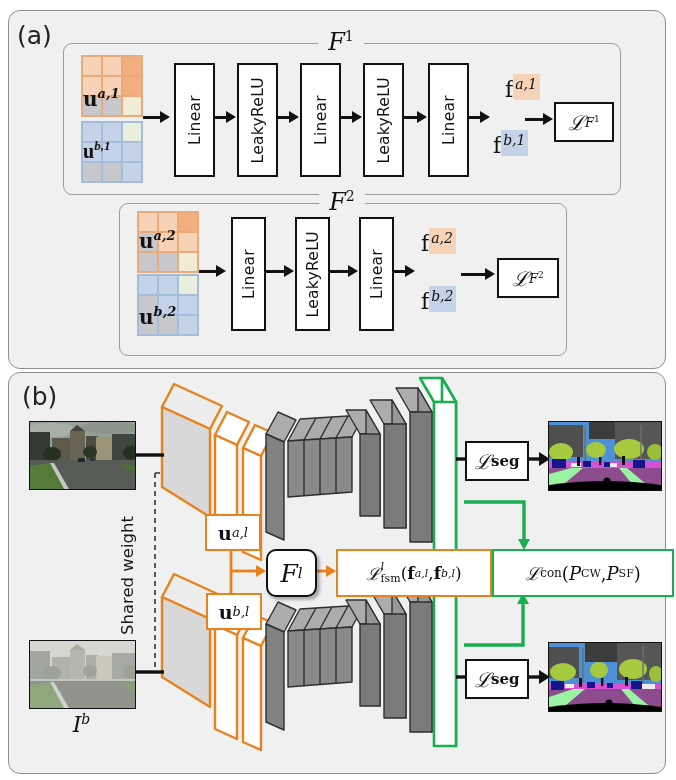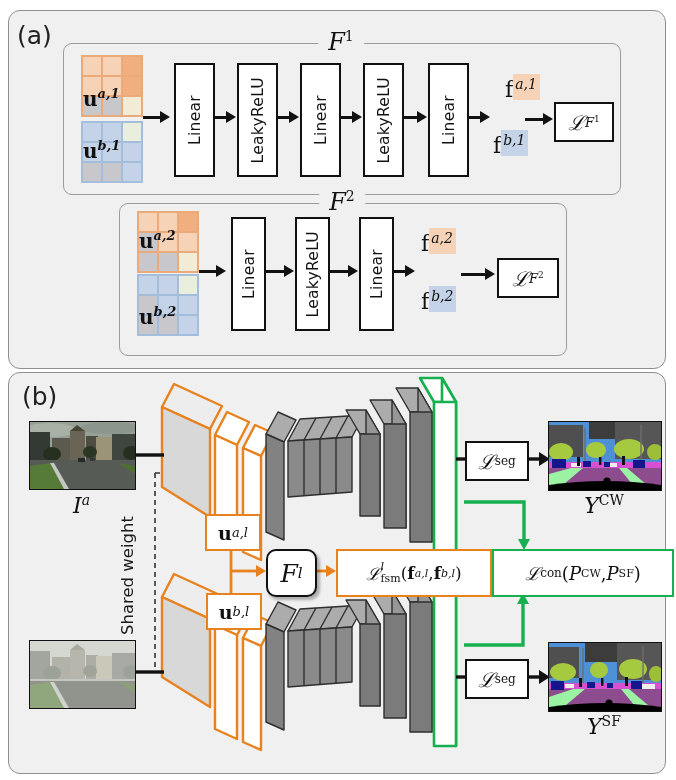--- a/index.html
+++ b/index.html
@@ -52,21 +52,21 @@
         align-items:center;justify-content:center;font-family:"DejaVu Serif",serif;}
   .gbox{position:absolute;background:#fff;border:2.6px solid var(--green);display:flex;
         align-items:center;justify-content:center;font-family:"DejaVu Serif",serif;}
   .fmod{position:absolute;background:#fff;border:2px solid #111;border-radius:10px;
         box-shadow:2.5px 3px 3px rgba(0,0,0,.28);display:flex;align-items:center;justify-content:center;
         font-family:"DejaVu Serif",serif;}
   .imgframe{position:absolute;border:1.6px solid #111;line-height:0;}
   .imglabel{position:absolute;text-align:center;font-family:"DejaVu Serif",serif;font-size:22px;}
   .imglabel sup{font-size:14px;}
   .segboxlabel{font-size:20px;}
-  .segboxlabel sub{font-size:12px;font-style:normal;font-family:"DejaVu Serif",serif;}
+  .segboxlabel sub{font-size:15px;font-style:normal;font-family:"DejaVu Serif",serif;font-weight:bold;}
   .supsub{display:inline-flex;flex-direction:column;align-items:flex-start;font-size:11px;
           line-height:1.05;vertical-align:-6px;font-style:normal;}
   .supsub .ss-sup{font-style:italic;}
   .sharedw{position:absolute;font-size:16.5px;color:#1a1a1a;
            writing-mode:vertical-rl;transform:rotate(180deg);text-align:center;}
   svg{display:block;}
   #bsvg{position:absolute;left:0;top:0;pointer-events:none;}
 </style>
 </head>
 <body>
@@ -95,21 +95,21 @@
         <div class="cell b"></div>
         <div class="cell b"></div>
         <div class="cell e"></div>
         <div class="cell b"></div>
         <div class="cell b"></div>
         <div class="cell b"></div>
         <div class="cell g"></div>
         <div class="cell g"></div>
         <div class="cell b"></div>
       </div>
-    <div class="ulabel" style="left:74px;top:128px;"><span>u</span><sup>b,1</sup></div>
+    <div class="ulabel" style="left:74px;top:128px;font-family:Liberation Serif, serif;"><span>u</span><sup>b,1</sup></div>
 
     <div class="arr" style="left:134px;top:105px;width:18px;"></div>
     <div class="vbox" style="left:165px;top:52px;width:37px;height:110px;">
         <span>Linear</span>
       </div>
     <div class="arr" style="left:204px;top:105px;width:14px;"></div>
     <div class="vbox" style="left:228px;top:52px;width:37px;height:110px;">
         <span>LeakyReLU</span>
       </div>
     <div class="arr" style="left:267px;top:105px;width:14px;"></div>
@@ -312,21 +312,20 @@
       <ellipse cx="60" cy="30" rx="7" ry="6" fill="#2C3624"></ellipse>
       <ellipse cx="101" cy="31" rx="8" ry="7" fill="#273020"></ellipse>
       <rect x="0" y="38" width="105" height="29" fill="#565C55"></rect>
       <polygon points="0,44 20,41 34,67 0,67" fill="#567A37"></polygon>
       <polygon points="20,41 24,41 39,67 34,67" fill="#C3C8C0"></polygon>
       <polygon points="88,41 105,44 105,52 93,44" fill="#4F7033"></polygon>
       <rect x="48" y="36" width="7" height="4" fill="#23282a"></rect>
       <rect x="60" y="36" width="5" height="3" fill="#30353a"></rect>
     </svg>
   </div>
-  <div class="imglabel" style="left:29px;top:492px;width:105px;"><span class="mi">I</span><sup class="mi">a</sup></div>
 
   <div class="imgframe" style="left:29px;top:640px;">
     <svg width="105" height="67" viewBox="0 0 105 67">
       <rect x="0" y="0" width="105" height="67" fill="#B8BDB4"></rect>
       <rect x="0" y="10" width="20" height="28" fill="#333A33"></rect>
       <rect x="22" y="16" width="18" height="22" fill="#5C5A4C"></rect>
       <rect x="40" y="9" width="15" height="29" fill="#6A6455"></rect>
       <polygon points="40,9 47,3 55,9" fill="#474537"></polygon>
       <rect x="56" y="14" width="12" height="24" fill="#4F4C41"></rect>
       <rect x="66" y="15" width="16" height="23" fill="#9C9478"></rect>
@@ -335,20 +334,21 @@
       <ellipse cx="60" cy="30" rx="7" ry="6" fill="#2C3624"></ellipse>
       <ellipse cx="101" cy="31" rx="8" ry="7" fill="#273020"></ellipse>
       <rect x="0" y="38" width="105" height="29" fill="#565C55"></rect>
       <polygon points="0,44 20,41 34,67 0,67" fill="#567A37"></polygon>
       <polygon points="20,41 24,41 39,67 34,67" fill="#C3C8C0"></polygon>
       <polygon points="88,41 105,44 105,52 93,44" fill="#4F7033"></polygon>
       <rect x="0" y="0" width="105" height="40" fill="#E6E9E2" opacity="0.62"></rect>
       <rect x="0" y="38" width="105" height="29" fill="#DFE3DC" opacity="0.42"></rect>
     </svg>
   </div>
+  <div class="imglabel" style="left:29px;top:711px;width:105px;"><span class="mi">I</span><sup class="mi">b</sup></div>
 
   <div class="sharedw" style="left:118px;top:498px;height:155px;width:24px;">Shared weight</div>
 
   <div class="obox" style="left:205px;top:514px;width:52px;height:33px;font-size:19px;">
     <b>u</b>
       <sup class="mi" style="font-size:13px;">a,l</sup>
   </div>
   <div class="obox" style="left:206px;top:593px;width:52px;height:33px;font-size:19px;">
     <b>u</b>
       <sup class="mi" style="font-size:13px;">b,l</sup>
@@ -416,21 +416,20 @@
       <rect x="34" y="39" width="8" height="6" fill="#15158C"></rect>
       <rect x="55" y="40" width="6" height="5" fill="#15158C"></rect>
       <rect x="84" y="38" width="12" height="8" fill="#15158C"></rect>
       <rect x="28" y="35" width="3" height="9" fill="#111"></rect>
       <rect x="50" y="35" width="2.4" height="8" fill="#111"></rect>
       <rect x="73" y="34" width="3" height="9" fill="#111"></rect>
       <path d="M0,68 L0,63 Q56,55 112,63 L112,68 Z" fill="#000"></path>
       <circle cx="58" cy="59" r="3.6" fill="#000"></circle>
     </svg>
   </div>
-  <div class="imglabel" style="left:548px;top:492px;width:112px;"><span class="mi">Y</span><sup style="font-size:14px;">CW</sup></div>
 
   <div class="imgframe" style="left:548px;top:642px;">
     <svg width="112" height="68" viewBox="0 0 112 68">
       <rect x="0" y="0" width="112" height="42" fill="#4E90D6"></rect>
       <rect x="36" y="0" width="32" height="19" fill="#3C3C3C"></rect>
       <rect x="0" y="4" width="30" height="31" fill="#4F4F4F"></rect>
       <rect x="68" y="0" width="44" height="37" fill="#565656"></rect>
       <ellipse cx="14" cy="29" rx="13" ry="9" fill="#A6CA3F"></ellipse>
       <ellipse cx="50" cy="27" rx="9" ry="8" fill="#A6CA3F"></ellipse>
       <ellipse cx="84" cy="26" rx="14" ry="10" fill="#A6CA3F"></ellipse>
@@ -447,15 +446,14 @@
       <rect x="38" y="39" width="8" height="6" fill="#15158C"></rect>
       <rect x="58" y="40" width="6" height="5" fill="#15158C"></rect>
       <rect x="82" y="38" width="11" height="8" fill="#15158C"></rect>
       <rect x="30" y="35" width="3" height="9" fill="#111"></rect>
       <rect x="52" y="35" width="2.4" height="8" fill="#111"></rect>
       <rect x="76" y="34" width="3" height="9" fill="#111"></rect>
       <path d="M0,68 L0,64 Q56,56 112,64 L112,68 Z" fill="#000"></path>
       <circle cx="60" cy="60" r="3.6" fill="#000"></circle>
     </svg>
   </div>
-  <div class="imglabel" style="left:548px;top:713px;width:112px;"><span class="mi">Y</span><sup style="font-size:14px;">SF</sup></div>
 
 </div>
 
 </body></html>

